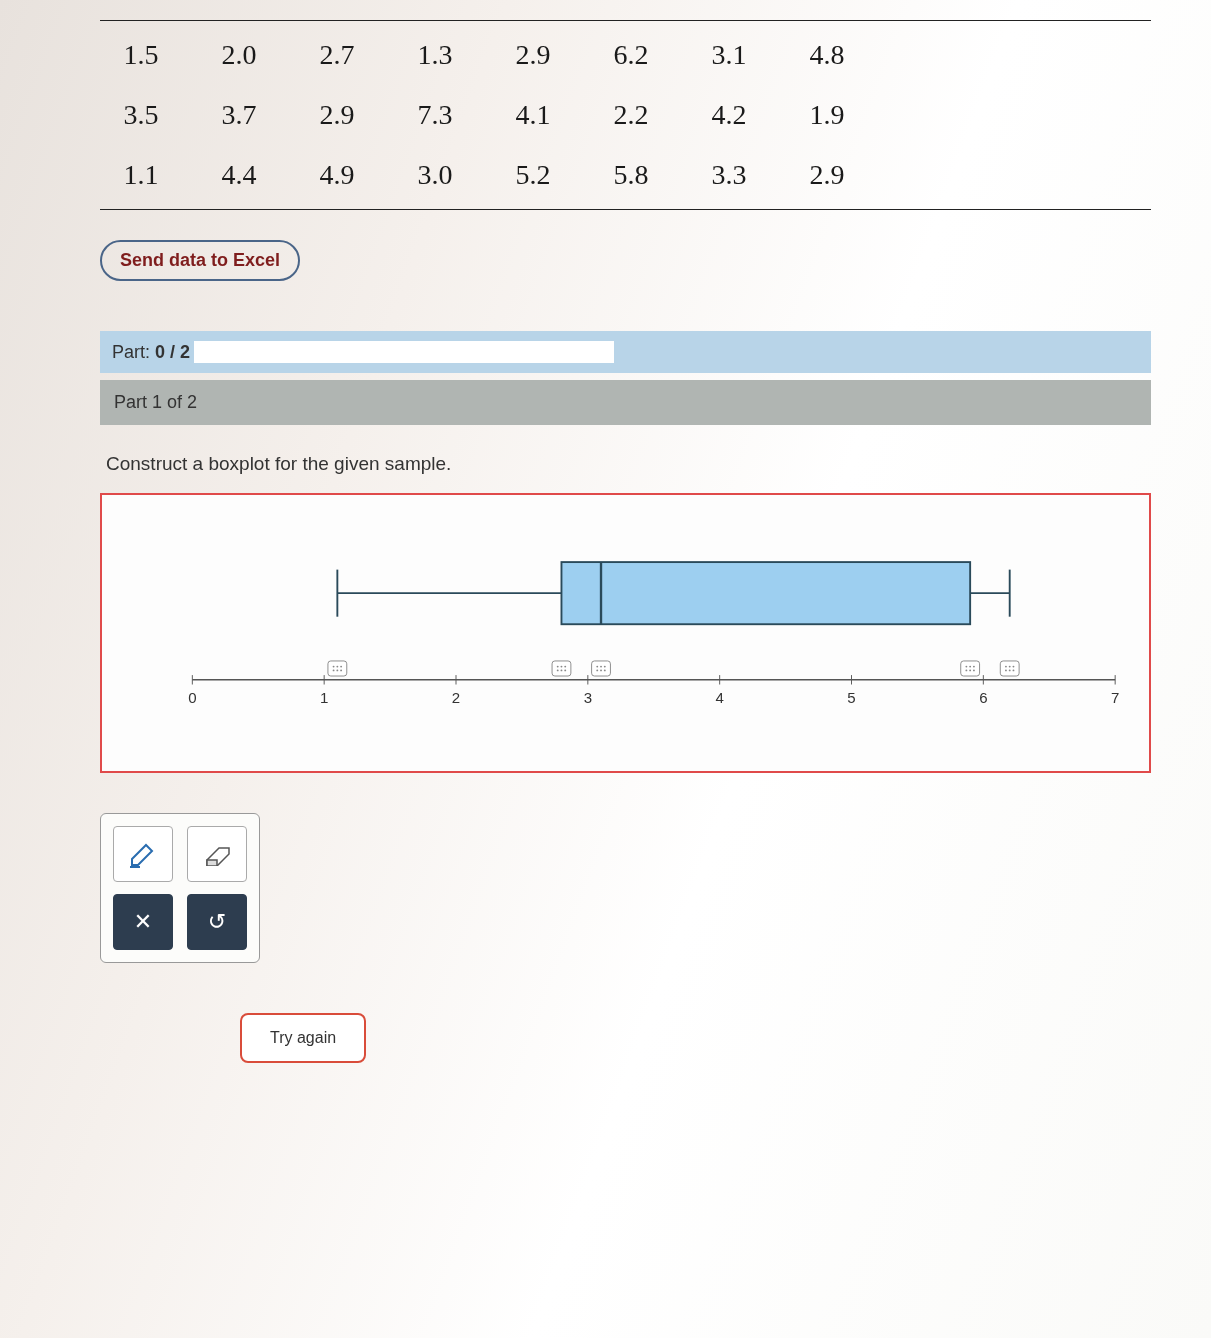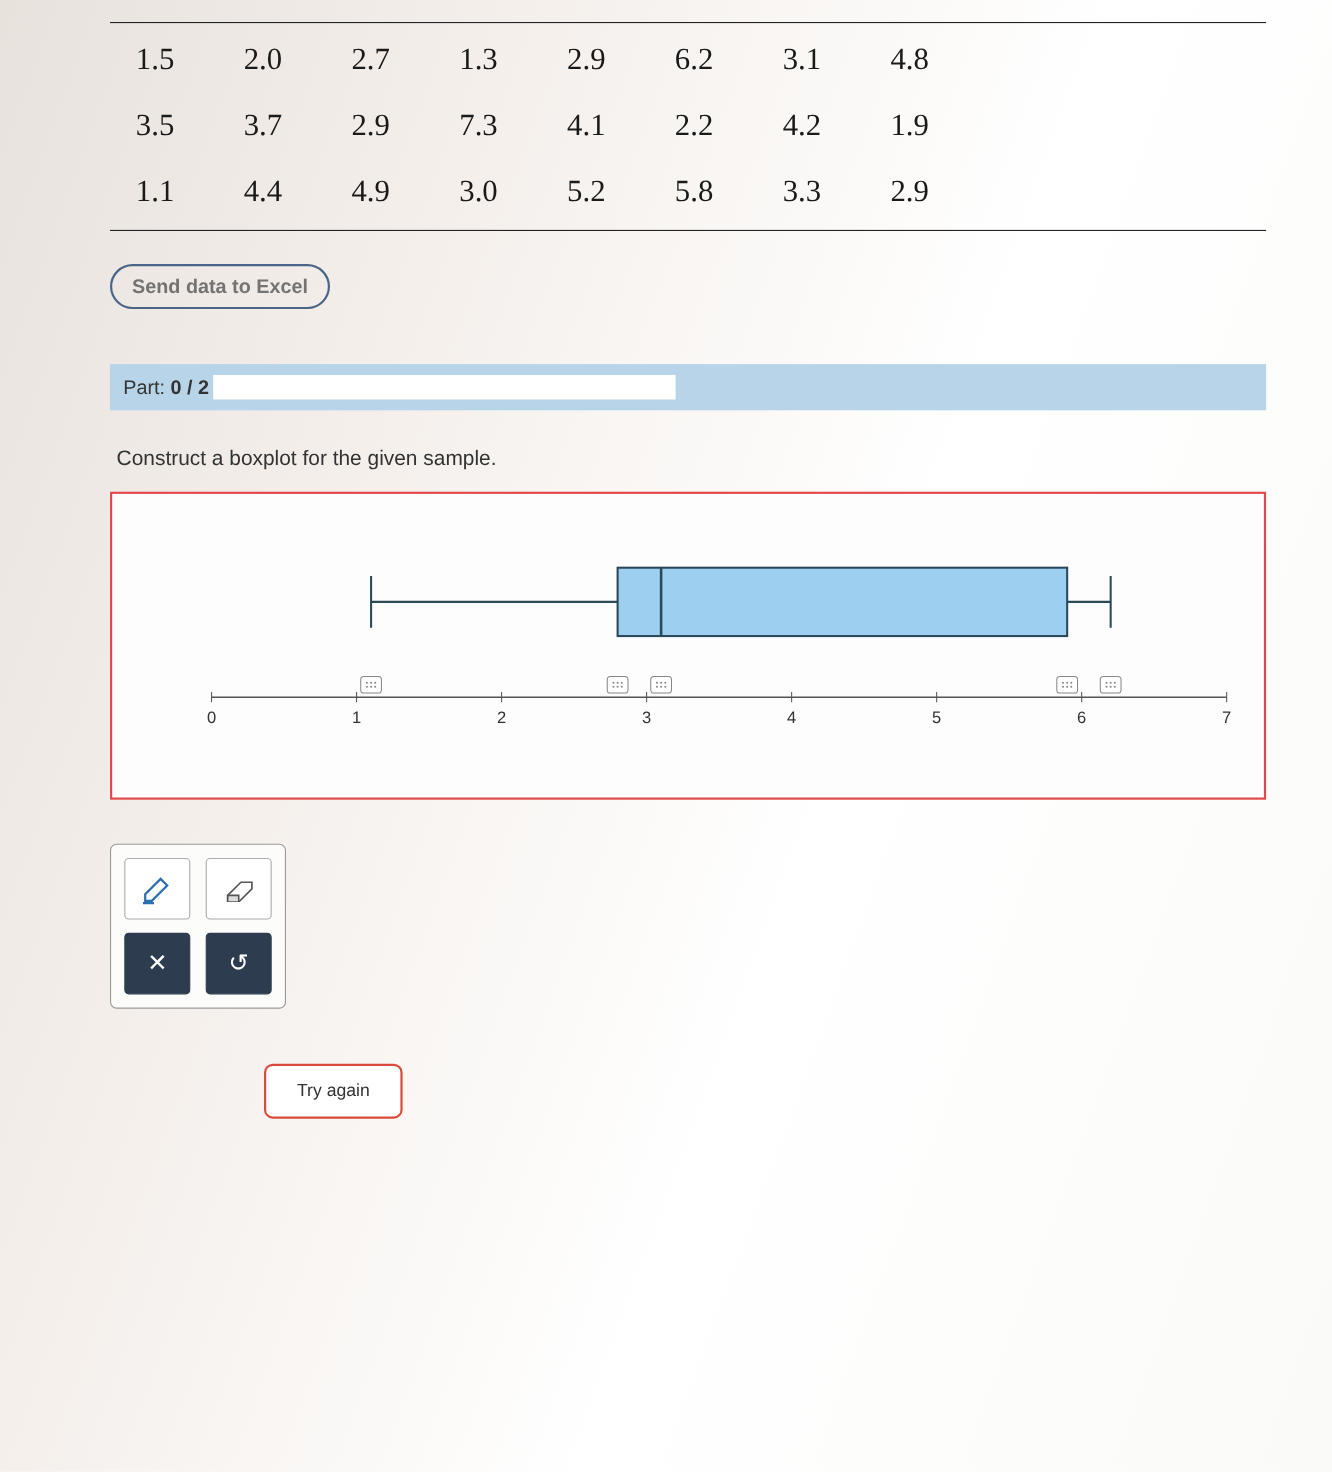--- a/index.html
+++ b/index.html
@@ -32,32 +32,32 @@
       font-size: 28px;
       color: #1a1a1a;
     }
     .excel-btn {
       display: inline-block;
       border: 2px solid #4a6588;
       border-radius: 24px;
       padding: 8px 18px;
       font-size: 18px;
       font-weight: 600;
-      color: #737373;
+      color: #7f1d1d;
       background: transparent;
       cursor: pointer;
       margin-bottom: 50px;
     }
     .progress-bar {
       background: #b8d4e8;
       padding: 10px 12px;
       display: flex;
       align-items: flex-end;
       gap: 4px;
-      margin-bottom: 34px;
+      margin-bottom: 7px;
     }
     .progress-label {
       font-size: 18px;
       color: #333;
       font-weight: 400;
     }
     .progress-label b { font-weight: 700; }
     .progress-track {
       flex: 0 0 420px;
       height: 22px;
@@ -176,20 +176,21 @@
 
   <button class="excel-btn">Send data to Excel</button>
 
   <div class="progress-bar">
     <span class="progress-label">
       <span>Part: </span><b>0 / 2</b>
     </span>
     <div class="progress-track"></div>
   </div>
 
+  <div class="part-header">Part 1 of 2</div>
 
   <div class="instruction">Construct a boxplot for the given sample.</div>
 
   <div class="plot-box">
     <svg class="plot-svg" viewBox="0 0 1040 240">
 
       <line x1="60" y1="175" x2="1040" y2="175" stroke="#555" stroke-width="1.5"></line>
 
       <g font-family="Arial" font-size="16" fill="#333">
         <line x1="60" y1="170" x2="60" y2="180" stroke="#555"></line>

